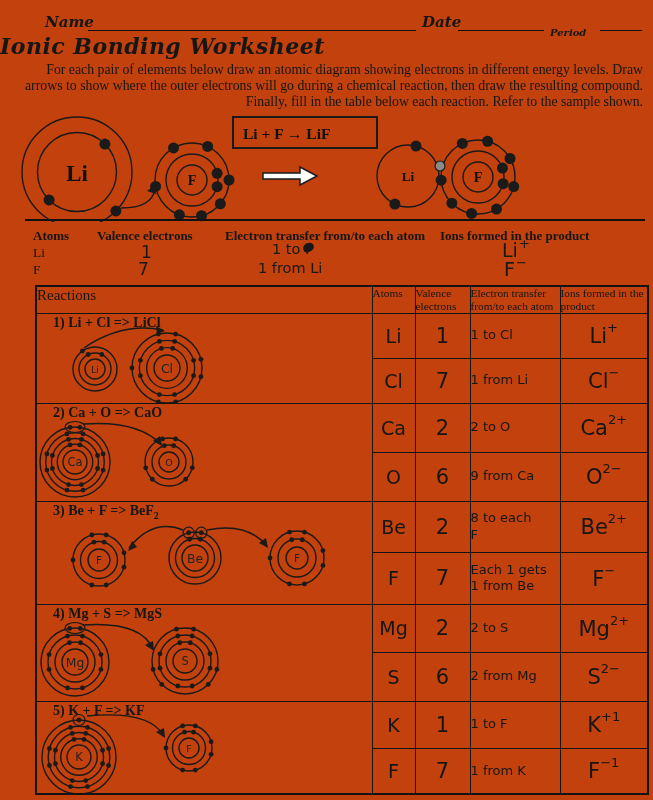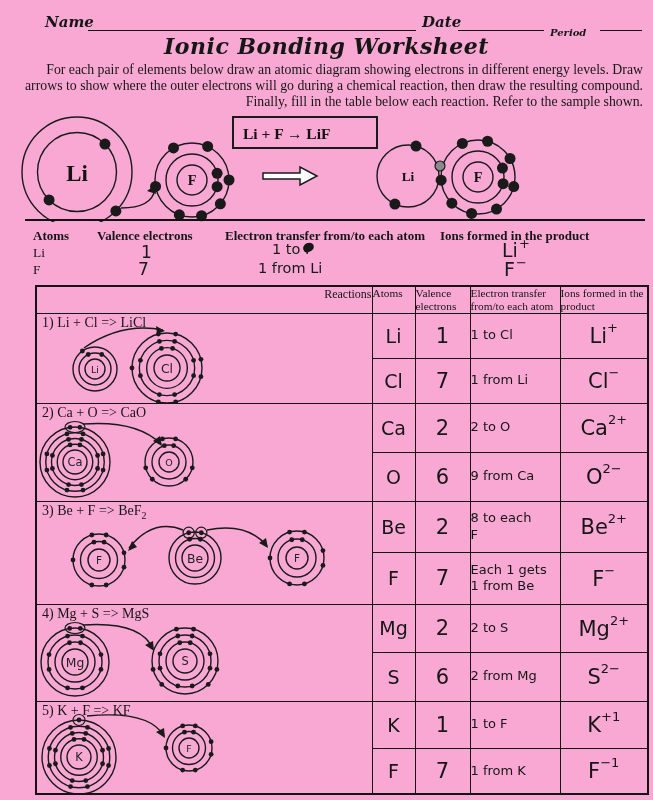--- a/index.html
+++ b/index.html
@@ -1,16 +1,16 @@
 <!DOCTYPE html>
 <html><head>
 <meta charset="utf-8">
 <style>
   html,body{margin:0;padding:0;background:#e8e8e8;}
-  .page{position:relative;width:653px;height:800px;background:#f9a8d4;overflow:hidden;
+  .page{position:relative;width:653px;height:800px;background:#c2410c;overflow:hidden;
         font-family:"Liberation Serif",serif;color:#161616;}
   .abs{position:absolute;}
   
   .script{font-family:"DejaVu Serif",serif;font-style:italic;font-weight:bold;}
   .blankline{border-bottom:1.6px solid #111;height:1px;}
   .title{font-size:22px;letter-spacing:.5px;}
   .instructions{font-size:13.8px;line-height:1.17;text-align:right;}
   
   .arr{stroke:#1a1a1a;stroke-width:1.5;fill:none;}
   .ahead{fill:#1a1a1a;stroke:none;}
@@ -27,45 +27,45 @@
   .hw-num{font-size:17px;}
   .hw-txt{font-size:14.5px;white-space:nowrap;}
   .ion{font-family:"DejaVu Sans",sans-serif;font-size:19px;}
   .ion sup{font-size:13px;position:relative;top:-2px;left:1px;}
   .printed-sym{font-size:13.5px;}
   .blob{display:inline-block;width:11px;height:9px;background:#161616;border-radius:55% 45% 60% 40%;transform:rotate(-14deg);}
   
   table.mtab{border-collapse:collapse;table-layout:fixed;width:612px;}
   table.mtab td{border:1.6px solid #141414;padding:0;overflow:hidden;}
   table.mtab{border:2.2px solid #141414;}
-  td.rhead{font-size:12px;padding:3px 6px;vertical-align:top;text-align:right;}
+  td.rhead{font-size:15px;padding:3px 6px;vertical-align:top;}
   td.chead{font-size:11.3px;line-height:1.12;padding:2px 3px;vertical-align:top;}
   td.rcell{position:relative;vertical-align:top;}
-  .rlabel{position:absolute;top:1px;left:5px;font-weight:normal;font-size:14px;white-space:nowrap;z-index:2;}
+  .rlabel{position:absolute;top:1px;left:16px;font-weight:bold;font-size:14px;white-space:nowrap;z-index:2;}
   .rlabel sub{font-size:10px;}
   .dsvg{position:absolute;top:0;left:0;z-index:1;}
   td.acell{text-align:center;font-family:"DejaVu Sans",sans-serif;font-size:19px;}
   td.vcell{text-align:center;font-family:"DejaVu Sans",sans-serif;font-size:21px;}
   td.tcell{text-align:left;font-family:"DejaVu Sans",sans-serif;font-size:13px;line-height:1.25;white-space:pre-line;}
   td.icell{text-align:center;font-family:"DejaVu Sans",sans-serif;font-size:21px;}
   td.icell sup{font-size:13px;position:relative;top:-3px;}
 </style>
 </head>
 <body>
 
 <div class="page">
 
   <span class="abs script" style="left:45px;top:13px;font-size:15px;">Name</span>
   <span class="abs blankline" style="left:88px;top:29px;width:328px;"></span>
   <span class="abs script" style="left:422px;top:13px;font-size:15px;">Date</span>
   <span class="abs blankline" style="left:458px;top:29px;width:86px;"></span>
   <span class="abs script" style="left:550px;top:27px;font-size:10px;">Period</span>
   <span class="abs blankline" style="left:600px;top:29px;width:42px;"></span>
 
-  <div class="abs script title" style="left:0;top:33px;width:653px;text-align:center;">Ionic Bonding Worksheet</div>
+  <div class="abs script title" style="left:0;top:33px;width:653px;text-align:left;">Ionic Bonding Worksheet</div>
 
   <div class="abs instructions" style="left:25px;top:62px;width:618px;">For each pair of elements below draw an atomic diagram showing electrons in different energy levels.  Draw arrows to show where the outer electrons will go during a chemical reaction, then draw the resulting compound. Finally, fill in the table below each reaction. Refer to the sample shown.</div>
 
   <svg class="abs bohr-print" style="left:0;top:112px;" width="653" height="110">
     <g>
         <text x="77" y="68.64" text-anchor="middle" class="atom-label" font-size="22.799999999999997">Li</text>
         <circle cx="77" cy="60" r="39.5" fill="none" stroke="#1a1a1a" stroke-width="1.4"></circle>
         <circle cx="104.93071785686863" cy="32.069282143131375" r="5.5" fill="#1a1a1a"></circle>
         <circle cx="49.069282143131375" cy="87.93071785686863" r="5.5" fill="#1a1a1a"></circle>
         <circle cx="77" cy="60" r="55" fill="none" stroke="#1a1a1a" stroke-width="1.4"></circle>

